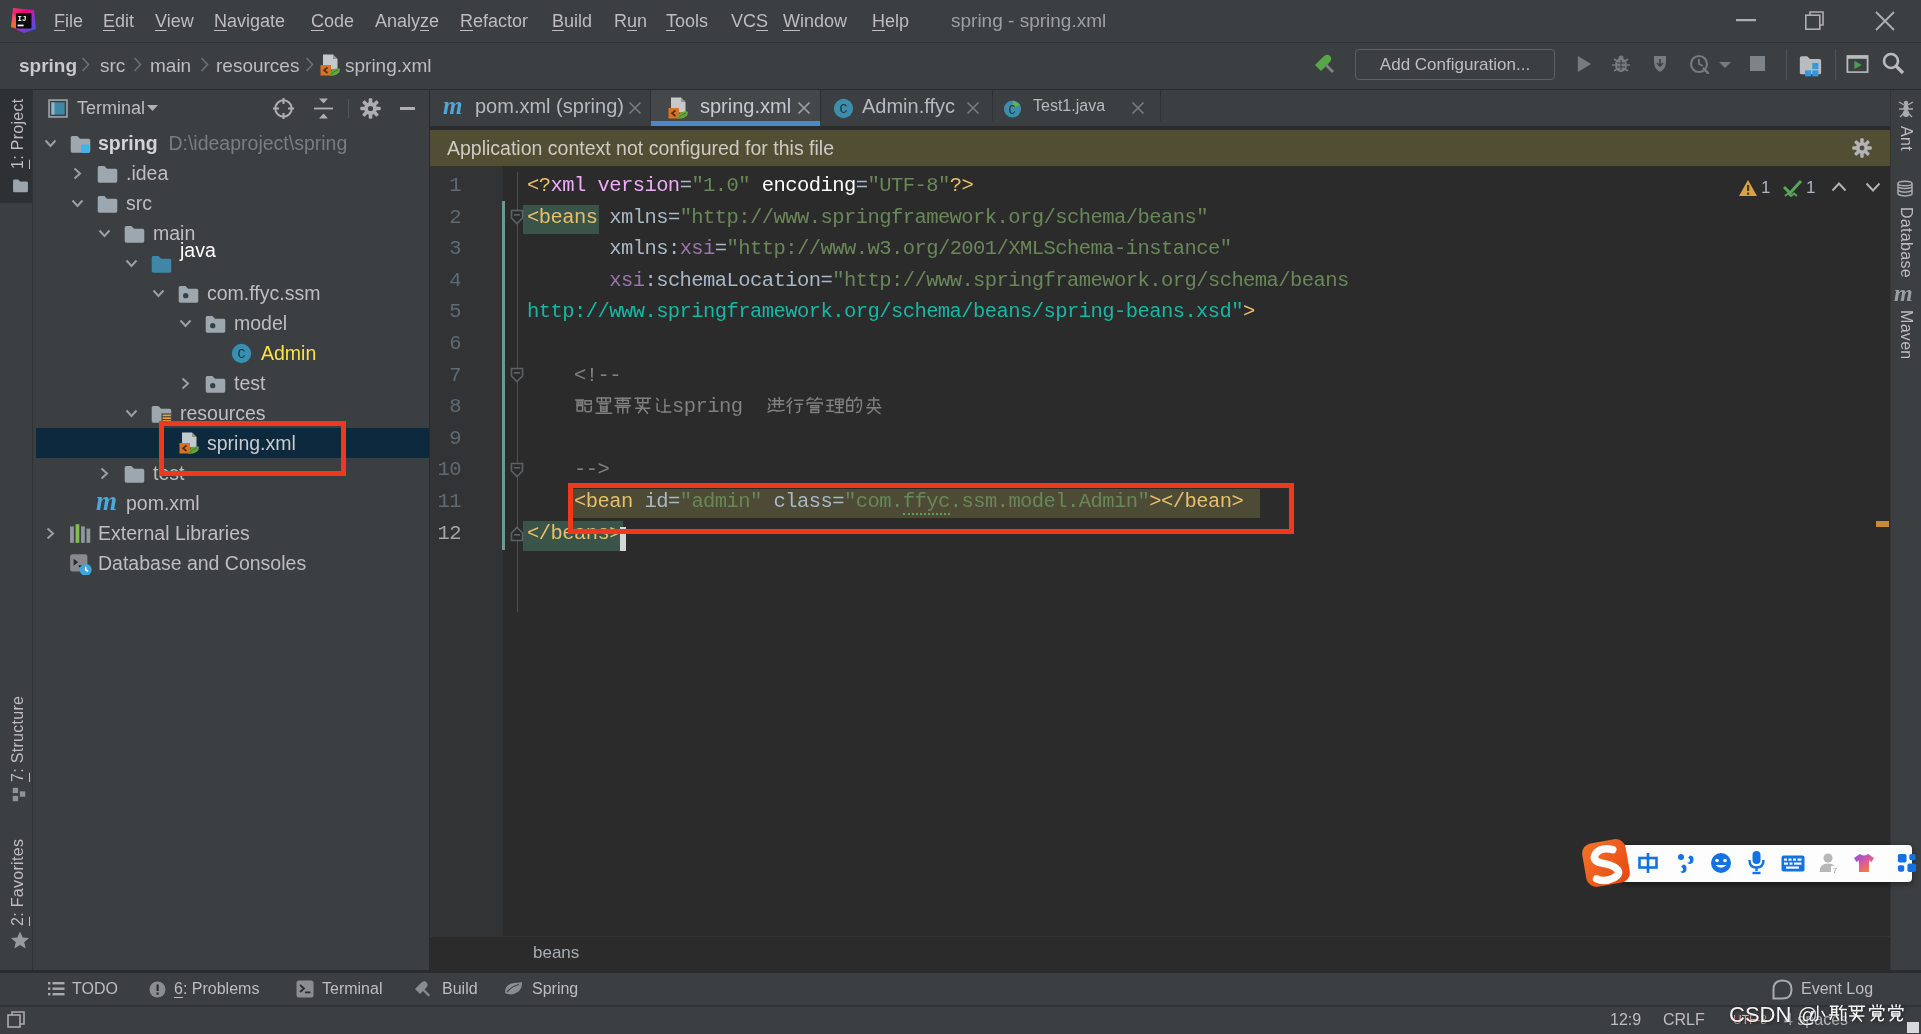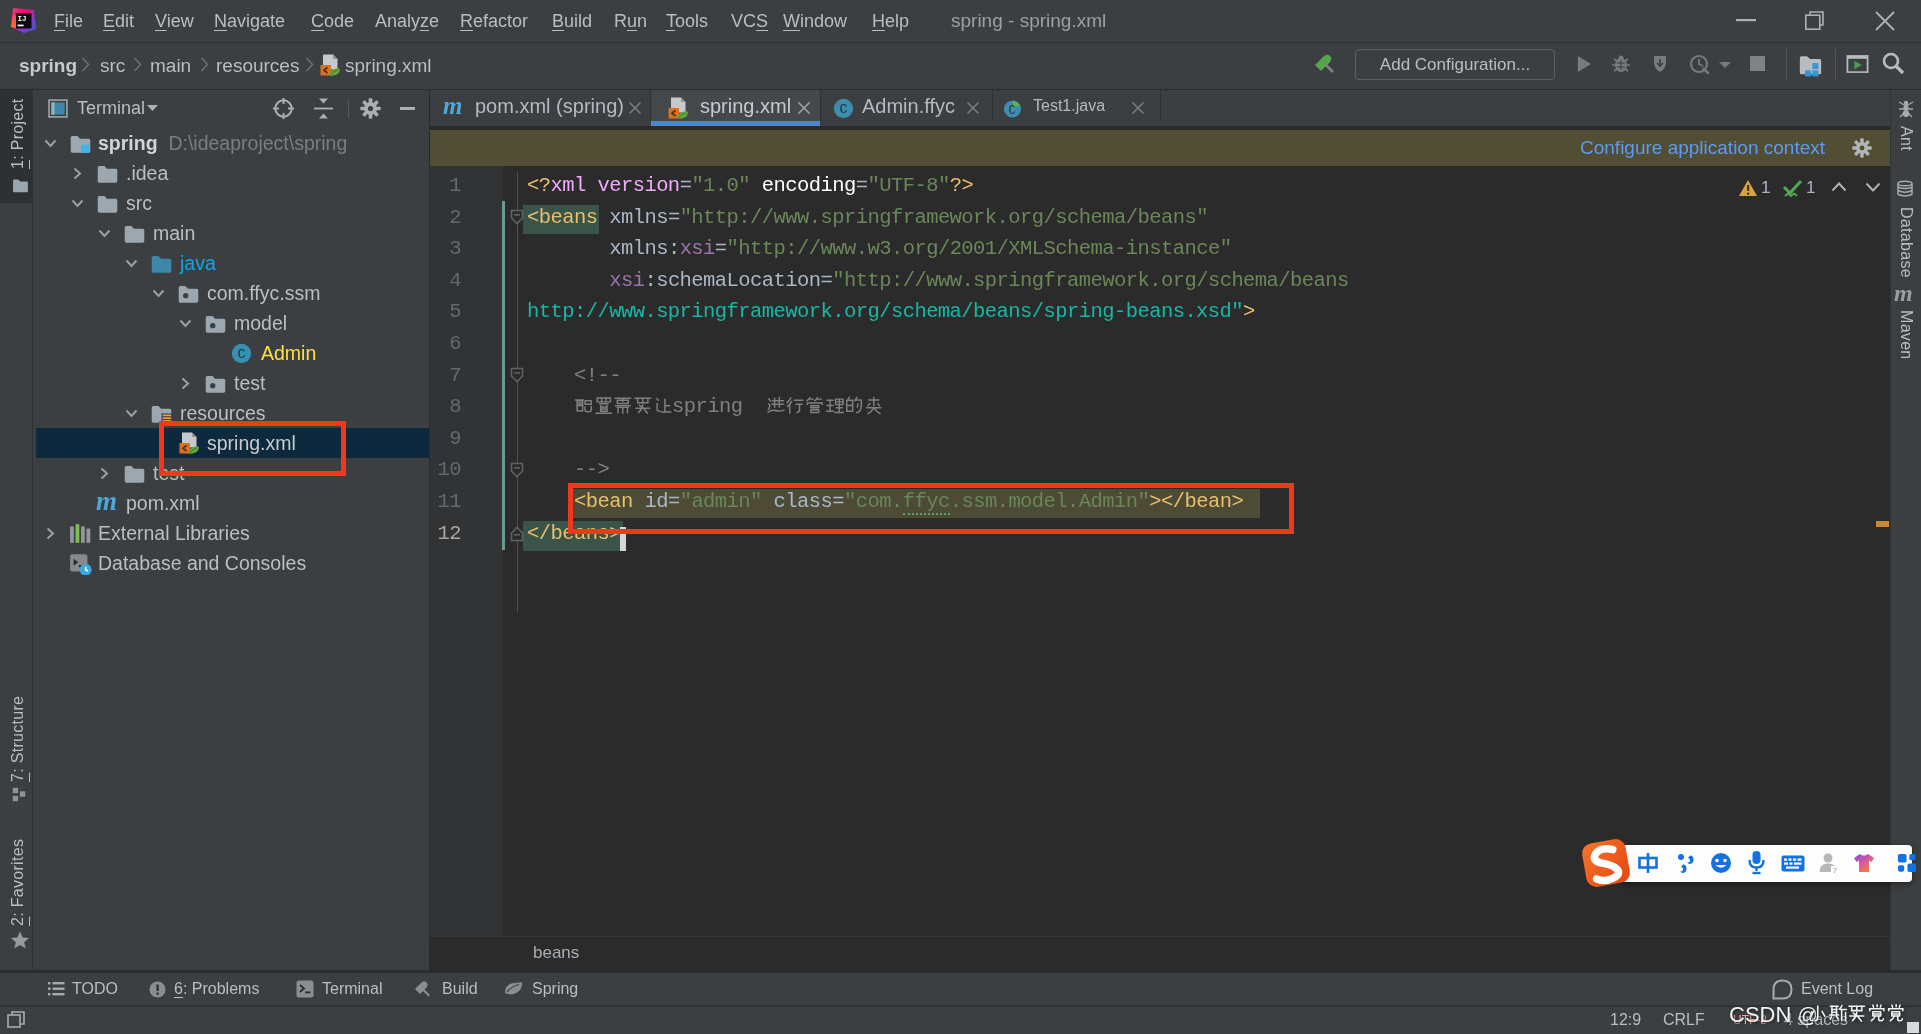--- a/index.html
+++ b/index.html
@@ -213,21 +213,21 @@
 <svg class="ab" style="left:123px;top:224px;width:23px;height:20px" viewBox="0 0 20 18">
       <path d="M1.2 5 V3.2 Q1.2 1.8 2.6 1.8 H7.2 L9.6 4.2 H17.4 Q18.8 4.2 18.8 5.6 V15.4 Q18.8 16.8 17.4 16.8 H2.6 Q1.2 16.8 1.2 15.4 Z" fill="#9DA7AF"></path>
     </svg>
 <div class="trow" style="left:153px;top:218px;color:#bcbec0">main</div>
 <svg class="ab" style="left:125px;top:259px;width:13px;height:9px" viewBox="0 0 13 9">
       <path d="M1.5 1.5 L6.5 7 L11.5 1.5" stroke="#9da0a3" stroke-width="2" fill="none"></path>
     </svg>
 <svg class="ab" style="left:150px;top:254px;width:23px;height:20px" viewBox="0 0 20 18">
       <path d="M1.2 5 V3.2 Q1.2 1.8 2.6 1.8 H7.2 L9.6 4.2 H17.4 Q18.8 4.2 18.8 5.6 V15.4 Q18.8 16.8 17.4 16.8 H2.6 Q1.2 16.8 1.2 15.4 Z" fill="#3e87a9"></path>
     </svg>
-<div class="trow" style="left:180px;top:248px;color:#0ea5e9">java</div>
+<div class="trow" style="left:180px;top:235px;color:#ffffff">java</div>
 <svg class="ab" style="left:152px;top:289px;width:13px;height:9px" viewBox="0 0 13 9">
       <path d="M1.5 1.5 L6.5 7 L11.5 1.5" stroke="#9da0a3" stroke-width="2" fill="none"></path>
     </svg>
 <svg class="ab" style="left:177px;top:284px;width:23px;height:20px" viewBox="0 0 20 18">
       <path d="M1.2 5 V3.2 Q1.2 1.8 2.6 1.8 H7.2 L9.6 4.2 H17.4 Q18.8 4.2 18.8 5.6 V15.4 Q18.8 16.8 17.4 16.8 H2.6 Q1.2 16.8 1.2 15.4 Z" fill="#9DA7AF"></path>
       <circle cx="7.5" cy="10.5" r="2.4" fill="#3c3f41"></circle>
     </svg>
 <div class="trow" style="left:207px;top:278px;color:#bcbec0">com.ffyc.ssm</div>
 <svg class="ab" style="left:179px;top:319px;width:13px;height:9px" viewBox="0 0 13 9">
       <path d="M1.5 1.5 L6.5 7 L11.5 1.5" stroke="#9da0a3" stroke-width="2" fill="none"></path>
@@ -340,21 +340,21 @@
       <circle cx="10" cy="11" r="8.6" fill="#3c8dae"></circle>
       <path d="M10.5 2.5 L17.5 6.5 L10.5 10.5 Z" fill="#62b543"></path>
       <text x="9.5" y="15.5" text-anchor="middle" font-size="12" font-family="Liberation Mono" fill="#233134">C</text>
     </svg>
 <div class="ab" style="left:1033px;top:90px;height:32px;line-height:32px;font-size:16px;color:#b3bac1">Test1.java</div>
 <svg class="ab" style="left:1131px;top:101px;width:14px;height:14px" viewBox="0 0 14 14">
       <path d="M1.5 1.5 L12.5 12.5 M12.5 1.5 L1.5 12.5" stroke="#777b7e" stroke-width="1.7"></path>
     </svg>
 <div class="ab" style="left:430px;top:126px;width:1460px;height:4px;background:#2b2b2b"></div>
 <div class="ab" style="left:430px;top:130px;width:1460px;height:36px;background:#514e34"></div>
-<div class="ab" style="left:1580px;top:130px;height:36px;line-height:36px;font-size:19px;color:#5c9bf5">Configure application context</div>
+<div class="ab" style="left:447px;top:130px;height:36px;line-height:36px;font-size:19.5px;color:#ccccc4">Application context not configured for this file</div>
 <svg class="ab" style="left:1852px;top:138px;width:20px;height:20px" viewBox="0 0 21 21">
       <circle cx="10.5" cy="10.5" r="6.4" fill="#b2b4b6"></circle>
       <rect x="8.7" y="0.3" width="3.6" height="5.4" rx="1" transform="rotate(0 10.5 10.5)" fill="#b2b4b6"></rect>
       <rect x="8.7" y="0.3" width="3.6" height="5.4" rx="1" transform="rotate(45 10.5 10.5)" fill="#b2b4b6"></rect>
       <rect x="8.7" y="0.3" width="3.6" height="5.4" rx="1" transform="rotate(90 10.5 10.5)" fill="#b2b4b6"></rect>
       <rect x="8.7" y="0.3" width="3.6" height="5.4" rx="1" transform="rotate(135 10.5 10.5)" fill="#b2b4b6"></rect>
       <rect x="8.7" y="0.3" width="3.6" height="5.4" rx="1" transform="rotate(180 10.5 10.5)" fill="#b2b4b6"></rect>
       <rect x="8.7" y="0.3" width="3.6" height="5.4" rx="1" transform="rotate(225 10.5 10.5)" fill="#b2b4b6"></rect>
       <rect x="8.7" y="0.3" width="3.6" height="5.4" rx="1" transform="rotate(270 10.5 10.5)" fill="#b2b4b6"></rect>
       <rect x="8.7" y="0.3" width="3.6" height="5.4" rx="1" transform="rotate(315 10.5 10.5)" fill="#b2b4b6"></rect>

